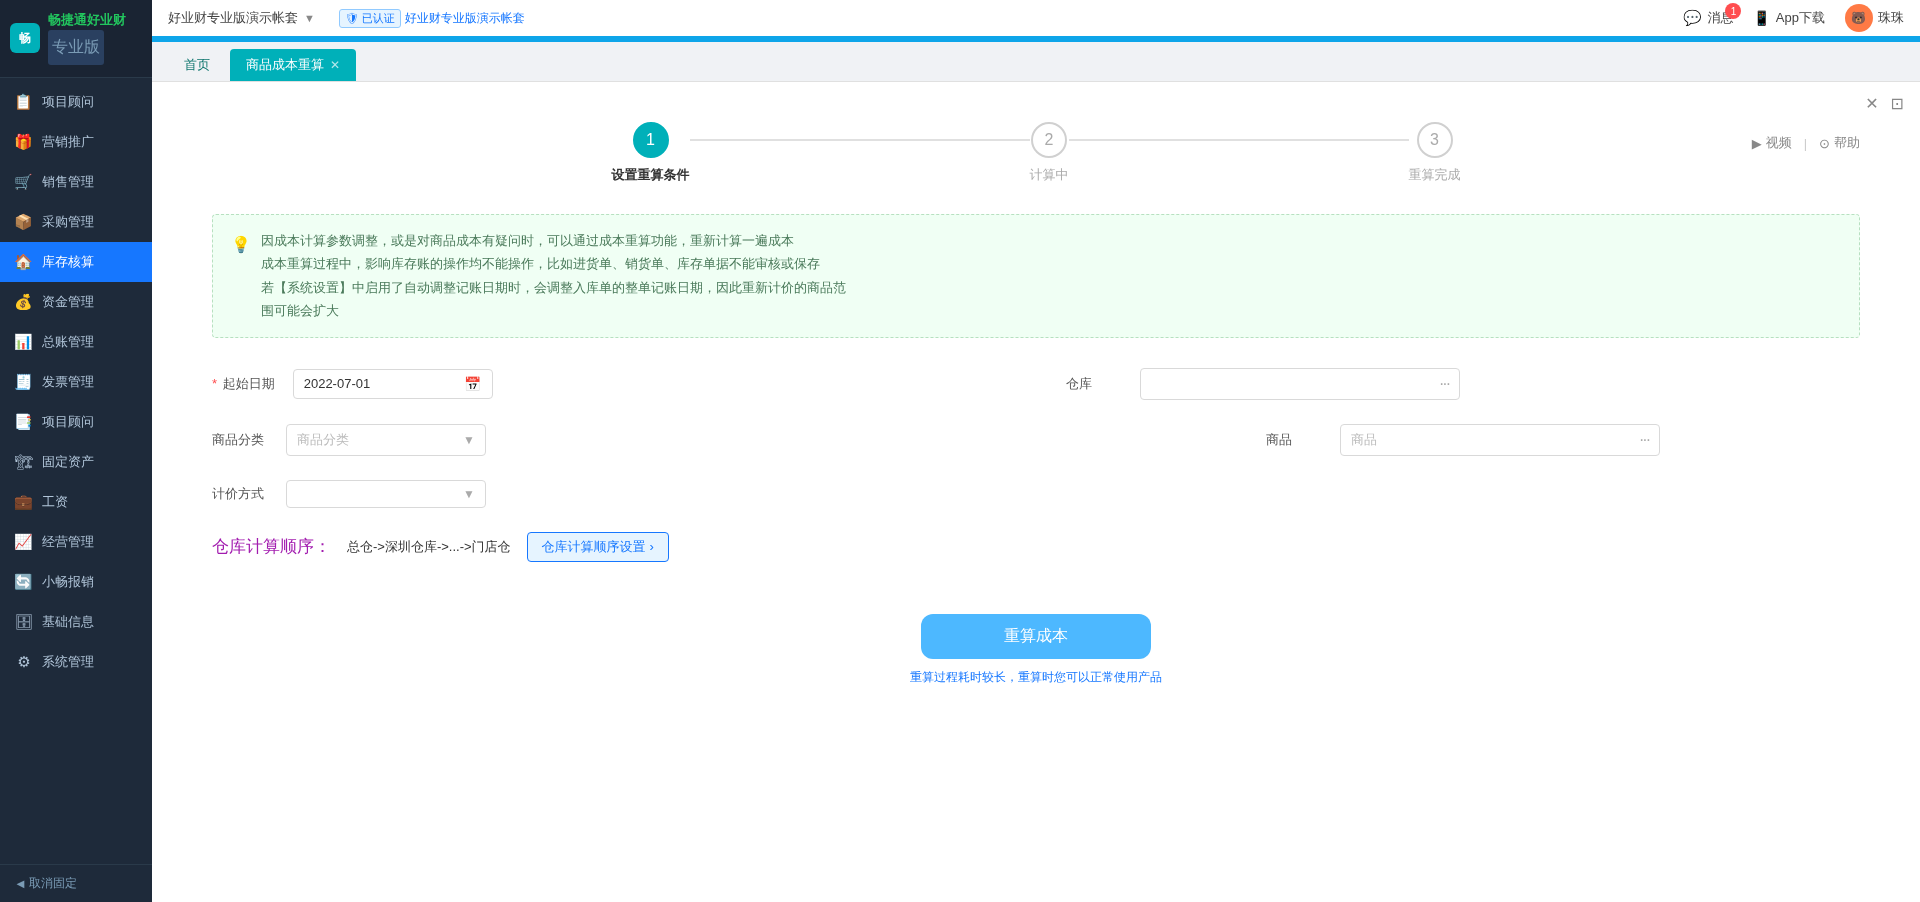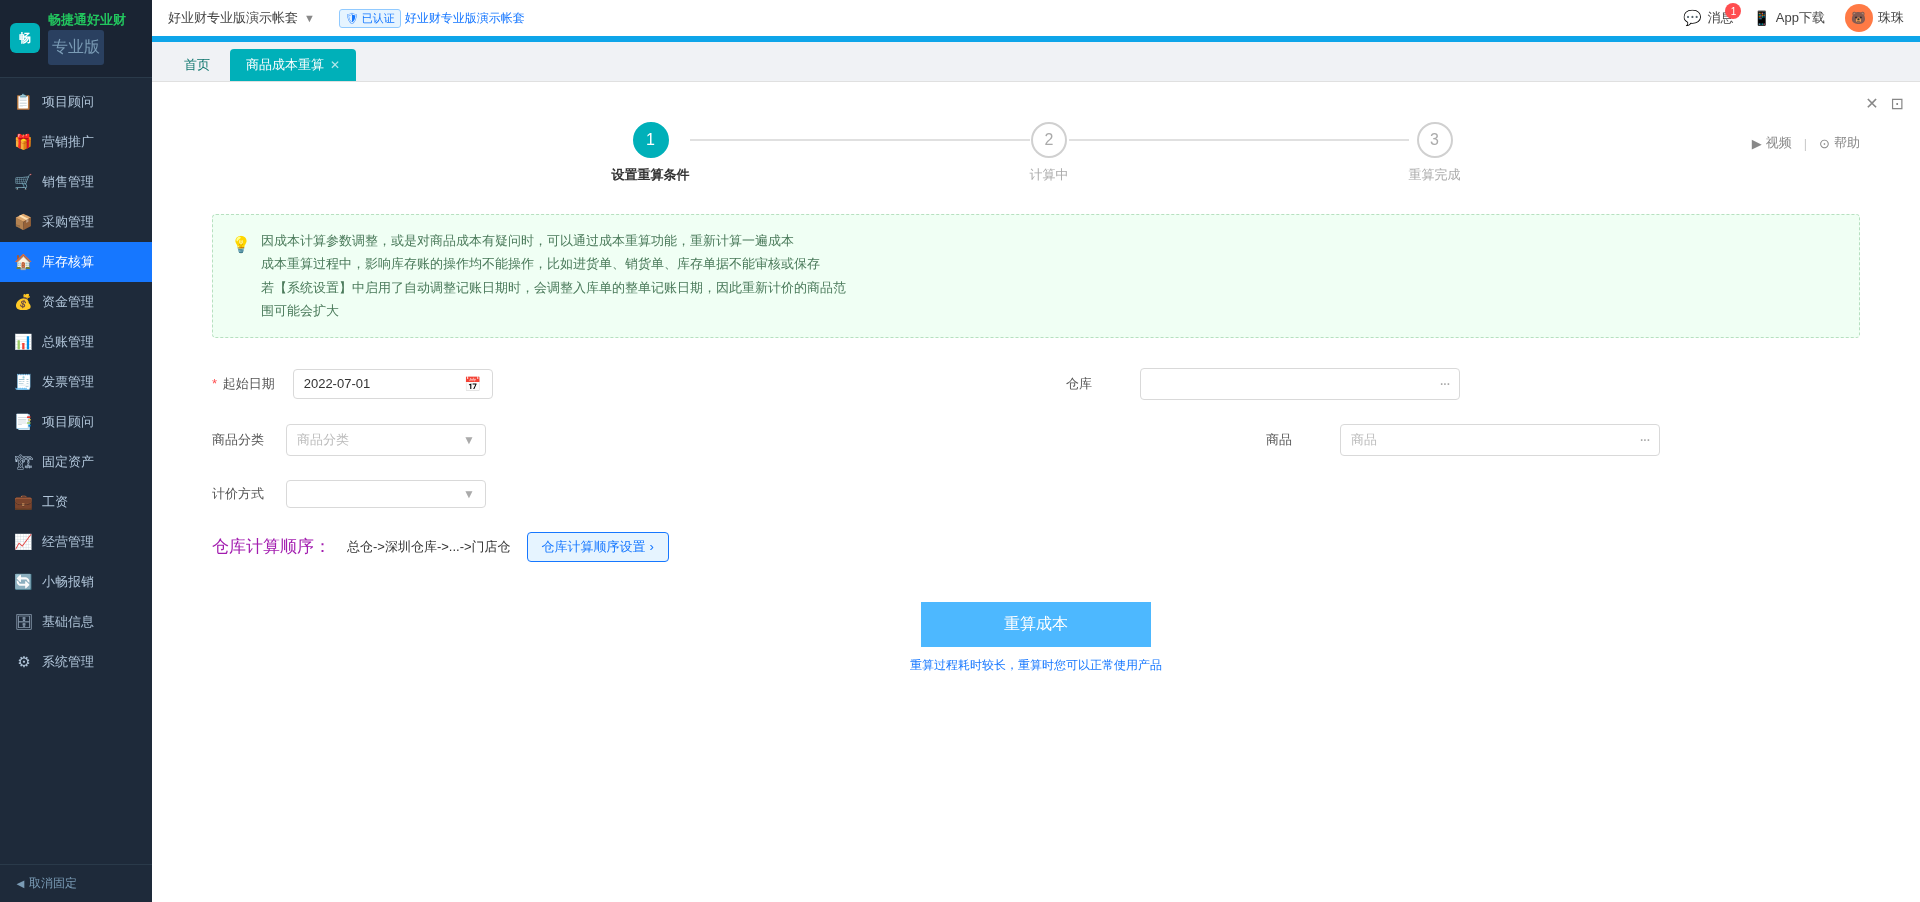--- a/index.html
+++ b/index.html
@@ -427,25 +427,26 @@
       display: flex;
       flex-direction: column;
       align-items: center;
       gap: 10px;
       margin-top: 10px;
     }
     .recalc-btn {
       background: #4db8ff;
       color: #fff;
       border: none;
-      border-radius: 0;
+      border-radius: 12px;
       padding: 12px 83px;
       font-size: 16px;
       cursor: pointer;
       font-family: inherit;
+      margin-top: 12px;
     }
     .recalc-hint {
       font-size: 12px;
       color: #1677ff;
     }
   </style>
 </head>
 <body>
 
 <div class="sidebar">

